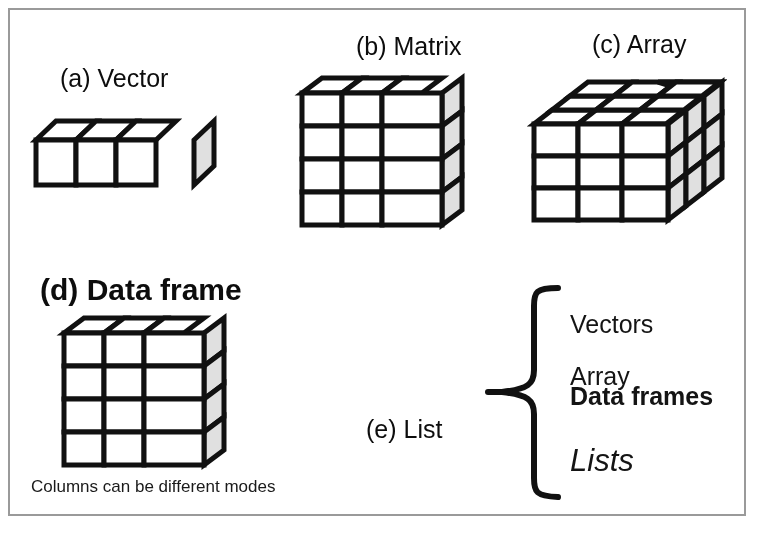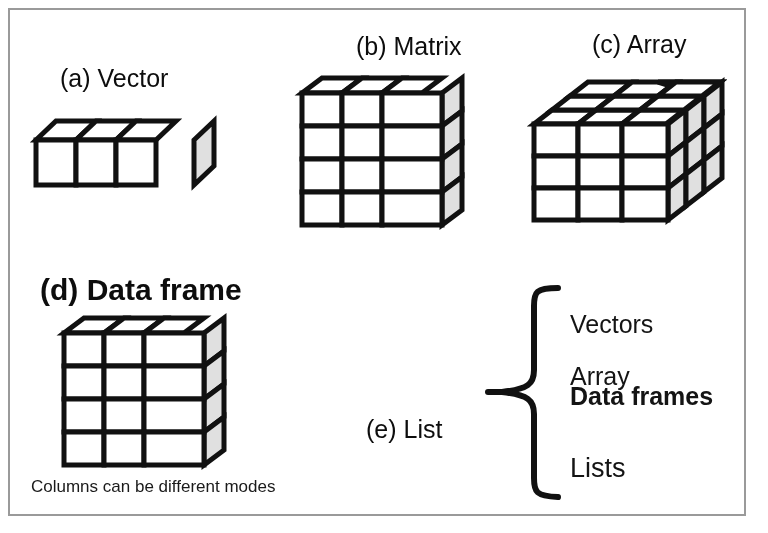--- a/index.html
+++ b/index.html
@@ -193,14 +193,14 @@
                C 40 113 46 118 46 132
                L 46 196
                C 46 210 48 214 70 215" fill="none" stroke="#111111" stroke-width="6" stroke-linecap="round" stroke-linejoin="round"></path>
       <path d="M 0 110 L 22 110" fill="none" stroke="#111111" stroke-width="6" stroke-linecap="round"></path>
     </svg>
   </div>
 
   <div class="list-item" style="left:570px; top:312px; font-size:25px;">Vectors</div>
   <div class="list-item" style="left:570px; top:364px; font-size:25px;">Array</div>
   <div class="list-item" style="left:570px; top:384px; font-size:25px;font-weight:bold;">Data frames</div>
-  <div class="list-item" style="left:570px; top:455px; font-size:27px;">Lists</div>
+  <div class="list-item" style="left:570px; top:445px; font-size:31px;font-style:italic;">Lists</div>
 </div>
 
 </body></html>

